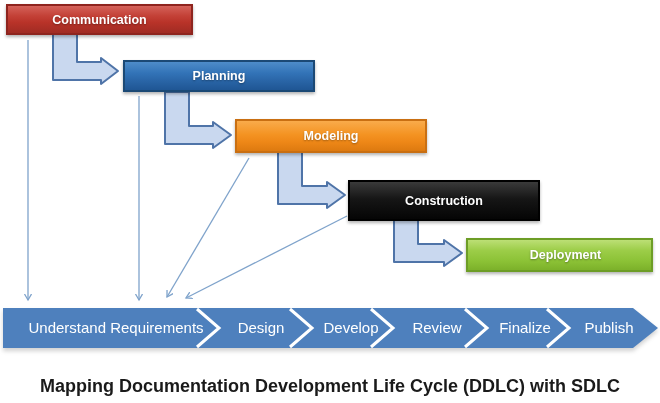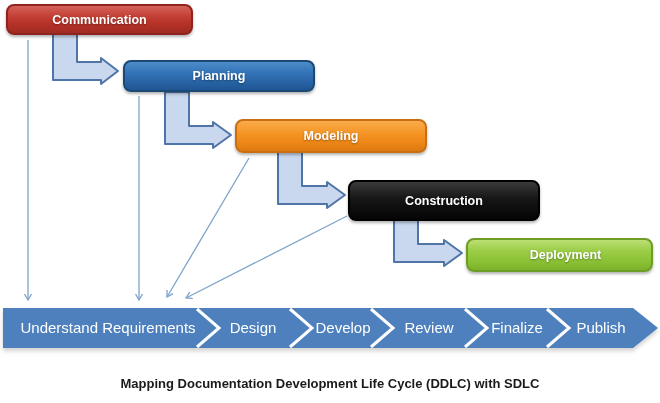--- a/index.html
+++ b/index.html
@@ -2,21 +2,21 @@
 <html><head>
 <meta charset="utf-8">
 <style>
   html,body{margin:0;padding:0;background:#ffffff;}
   #stage{
     position:relative;width:660px;height:403px;background:#ffffff;overflow:hidden;
     font-family:"Liberation Sans", sans-serif;
   }
   #arrows-layer{position:absolute;left:0;top:0;width:660px;height:403px;z-index:1;}
   .box{
-    position:absolute;z-index:2;border-radius:8px;
+    position:absolute;z-index:2;border-radius:0;
     display:flex;align-items:center;justify-content:center;
     color:#ffffff;font-weight:bold;font-size:12.5px;
     text-shadow:0 1px 2px rgba(0,0,0,0.35);
     box-shadow:0 2px 3px rgba(0,0,0,0.3);
     box-sizing:border-box;
   }
   .box-communication{
     left:6px;top:4px;width:187px;height:31px;
     background:linear-gradient(180deg,#d4625a 0%,#c44238 35%,#b93329 60%,#a02b23 100%);
     border:2px solid #8e241e;
@@ -40,24 +40,25 @@
     left:466px;top:238px;width:187px;height:34px;
     background:linear-gradient(180deg,#bcdf75 0%,#9ccd48 35%,#8cc236 70%,#7cb12a 100%);
     border:2px solid #6d9d26;
     padding-left:12px;
   }
   .band-shape{filter:drop-shadow(0 3px 2px rgba(0,0,0,0.18));}
   .band-label{
     position:absolute;top:308px;height:40px;line-height:40px;z-index:3;
     color:#ffffff;font-size:15px;white-space:nowrap;
     transform:translateX(-50%);
+    margin-left:8px;
   }
   .caption{
     position:absolute;left:0;top:376px;width:660px;z-index:3;
-    text-align:center;color:#1a1a1a;font-weight:bold;font-size:13px;
+    text-align:center;color:#1a1a1a;font-weight:bold;font-size:18px;
   }
 </style>
 </head>
 <body>
 
 <div id="stage">
 
   <svg id="arrows-layer" viewBox="0 0 660 403" xmlns="http://www.w3.org/2000/svg">
     <defs>
       <marker id="varrow" markerWidth="10" markerHeight="10" refX="6" refY="3.5" orient="auto" markerUnits="userSpaceOnUse">

